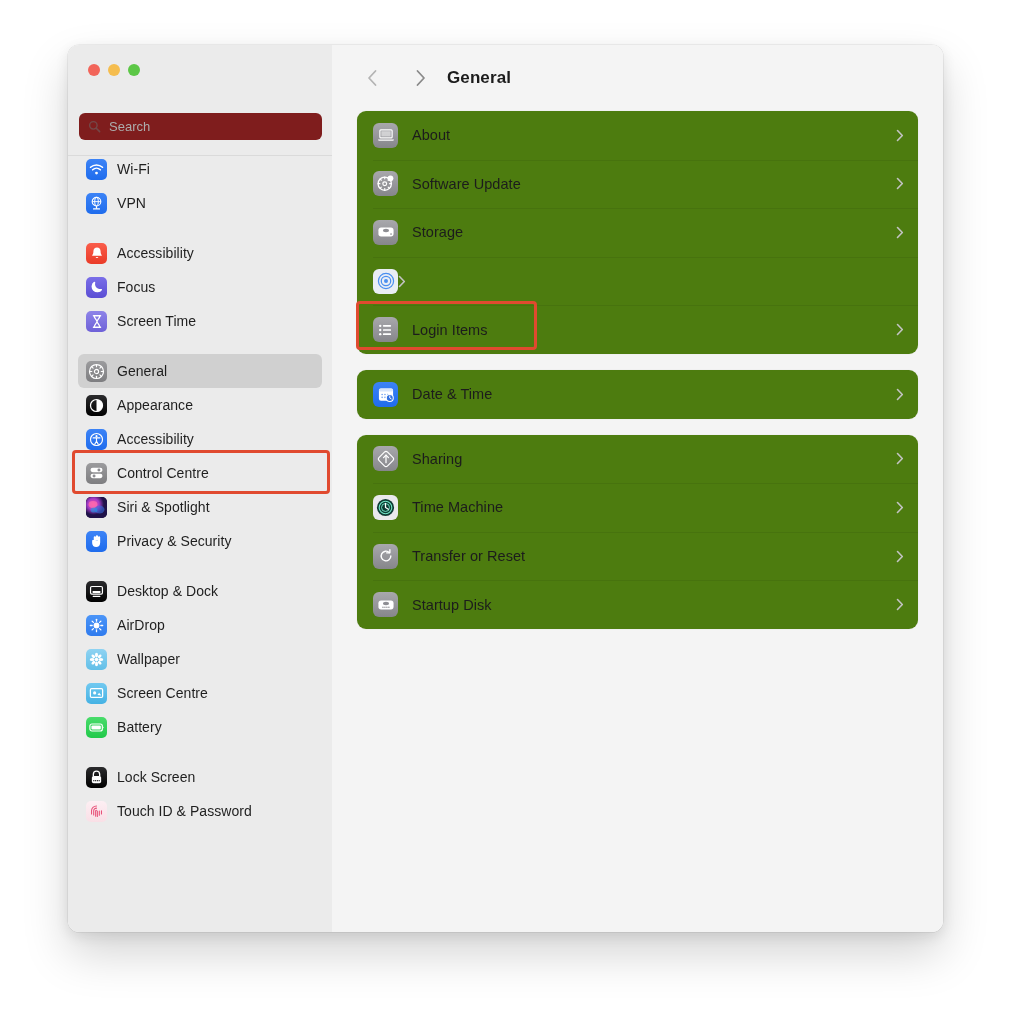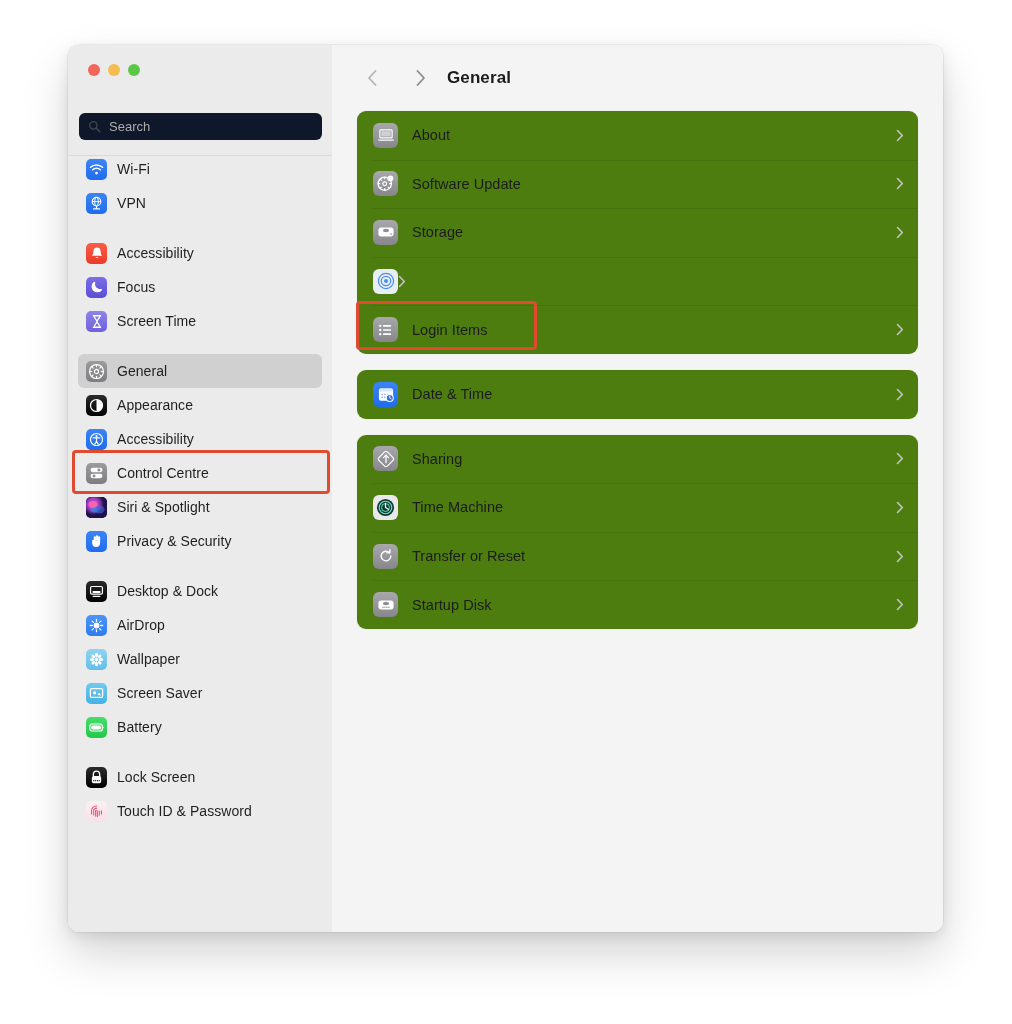--- a/index.html
+++ b/index.html
@@ -48,21 +48,21 @@
   .tl-close { background: #f2655a; }
   .tl-min   { background: #f5bd4f; }
   .tl-max   { background: #5cc746; }
 
   #search-field {
     position: absolute;
     left: 11px;
     top: 68px;
     width: 243px;
     height: 27px;
-    background: #0f172a;
+    background: #7f1d1d;
     border-radius: 6px;
     display: flex;
     align-items: center;
     padding-left: 9px;
     gap: 8px;
   }
   #search-field .mag { width: 13px; height: 13px; flex: none; opacity: .55; }
   #search-placeholder {
     font-size: 13px;
     color: #adadad;
@@ -409,21 +409,21 @@
               <span class="side-label">Wallpaper</span>
             </div>
             <div class="side-item">
               <span class="side-icon" style="background: linear-gradient(rgb(113, 201, 240), rgb(69, 178, 228));">
                 <svg width="15" height="13" viewBox="0 0 16 14">
                   <rect x="1.4" y="1.8" width="13.2" height="9.4" rx="1.3" fill="none" stroke="#fff" stroke-width="1.35"></rect>
                   <circle cx="6" cy="6.4" r="1.7" fill="#fff"></circle>
                   <path d="M9 8.5l1.8-2.2 2.4 2.9" fill="#fff"></path>
                 </svg>
               </span>
-              <span class="side-label">Screen Saver</span>
+              <span class="side-label">Screen Centre</span>
             </div>
             <div class="side-item">
               <span class="side-icon" style="background: linear-gradient(rgb(73, 220, 107), rgb(33, 201, 74));">
                 <svg width="16" height="11" viewBox="0 0 18 11">
                   <rect x="1" y="1.6" width="14" height="7.8" rx="2.3" fill="none" stroke="#fff" stroke-width="1.3"></rect>
                   <rect x="2.7" y="3.2" width="10.6" height="4.6" rx="1.3" fill="#fff"></rect>
                   <path d="M16 4.3v2.4a1.5 1.5 0 0 0 0-2.4z" fill="#fff"></path>
                 </svg>
               </span>
               <span class="side-label">Battery</span>

